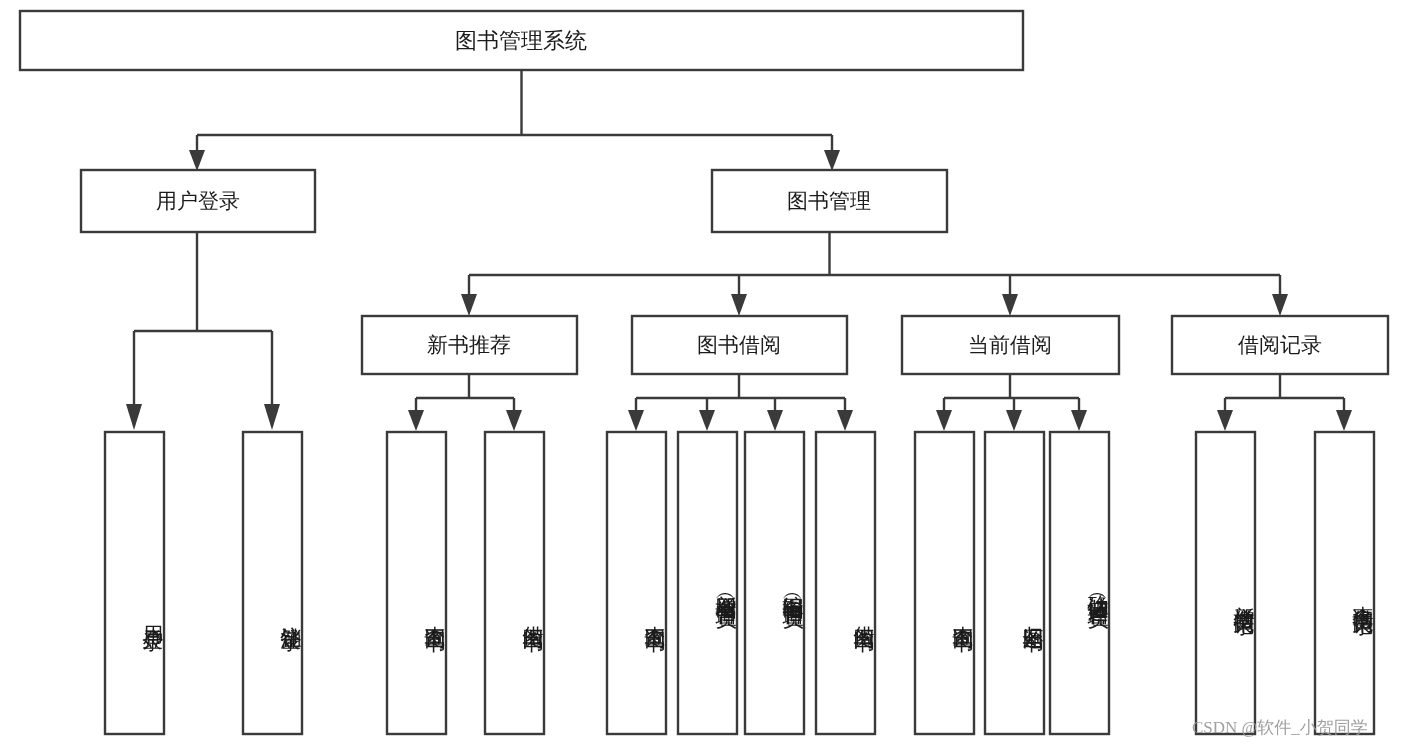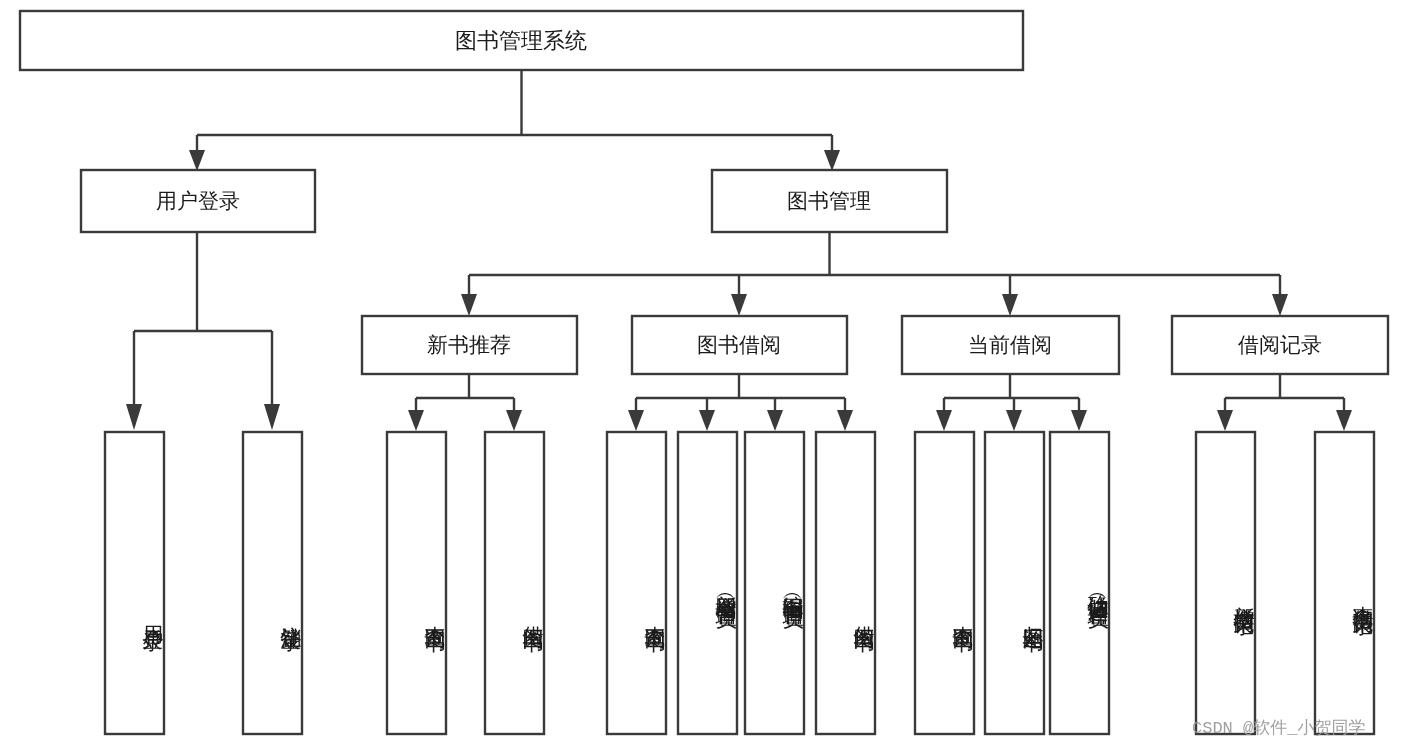--- a/index.html
+++ b/index.html
@@ -61,21 +61,21 @@
     font-family: "DejaVu Sans", "Liberation Sans", sans-serif;
     font-size: 21px;
     line-height: 1.12;
     color: #1b1b1b;
     letter-spacing: 2px;
     white-space: nowrap;
     pointer-events: none;
   }
   .watermark {
     position: absolute;
-    font-family: Liberation Mono, monospace;
+    font-family: Liberation Serif, serif;
     font-size: 17px;
     color: #9a9a9a;
     white-space: nowrap;
     opacity: 0.95;
   }
 </style>
 </head>
 <body>
 
 <div id="diagram-root">

